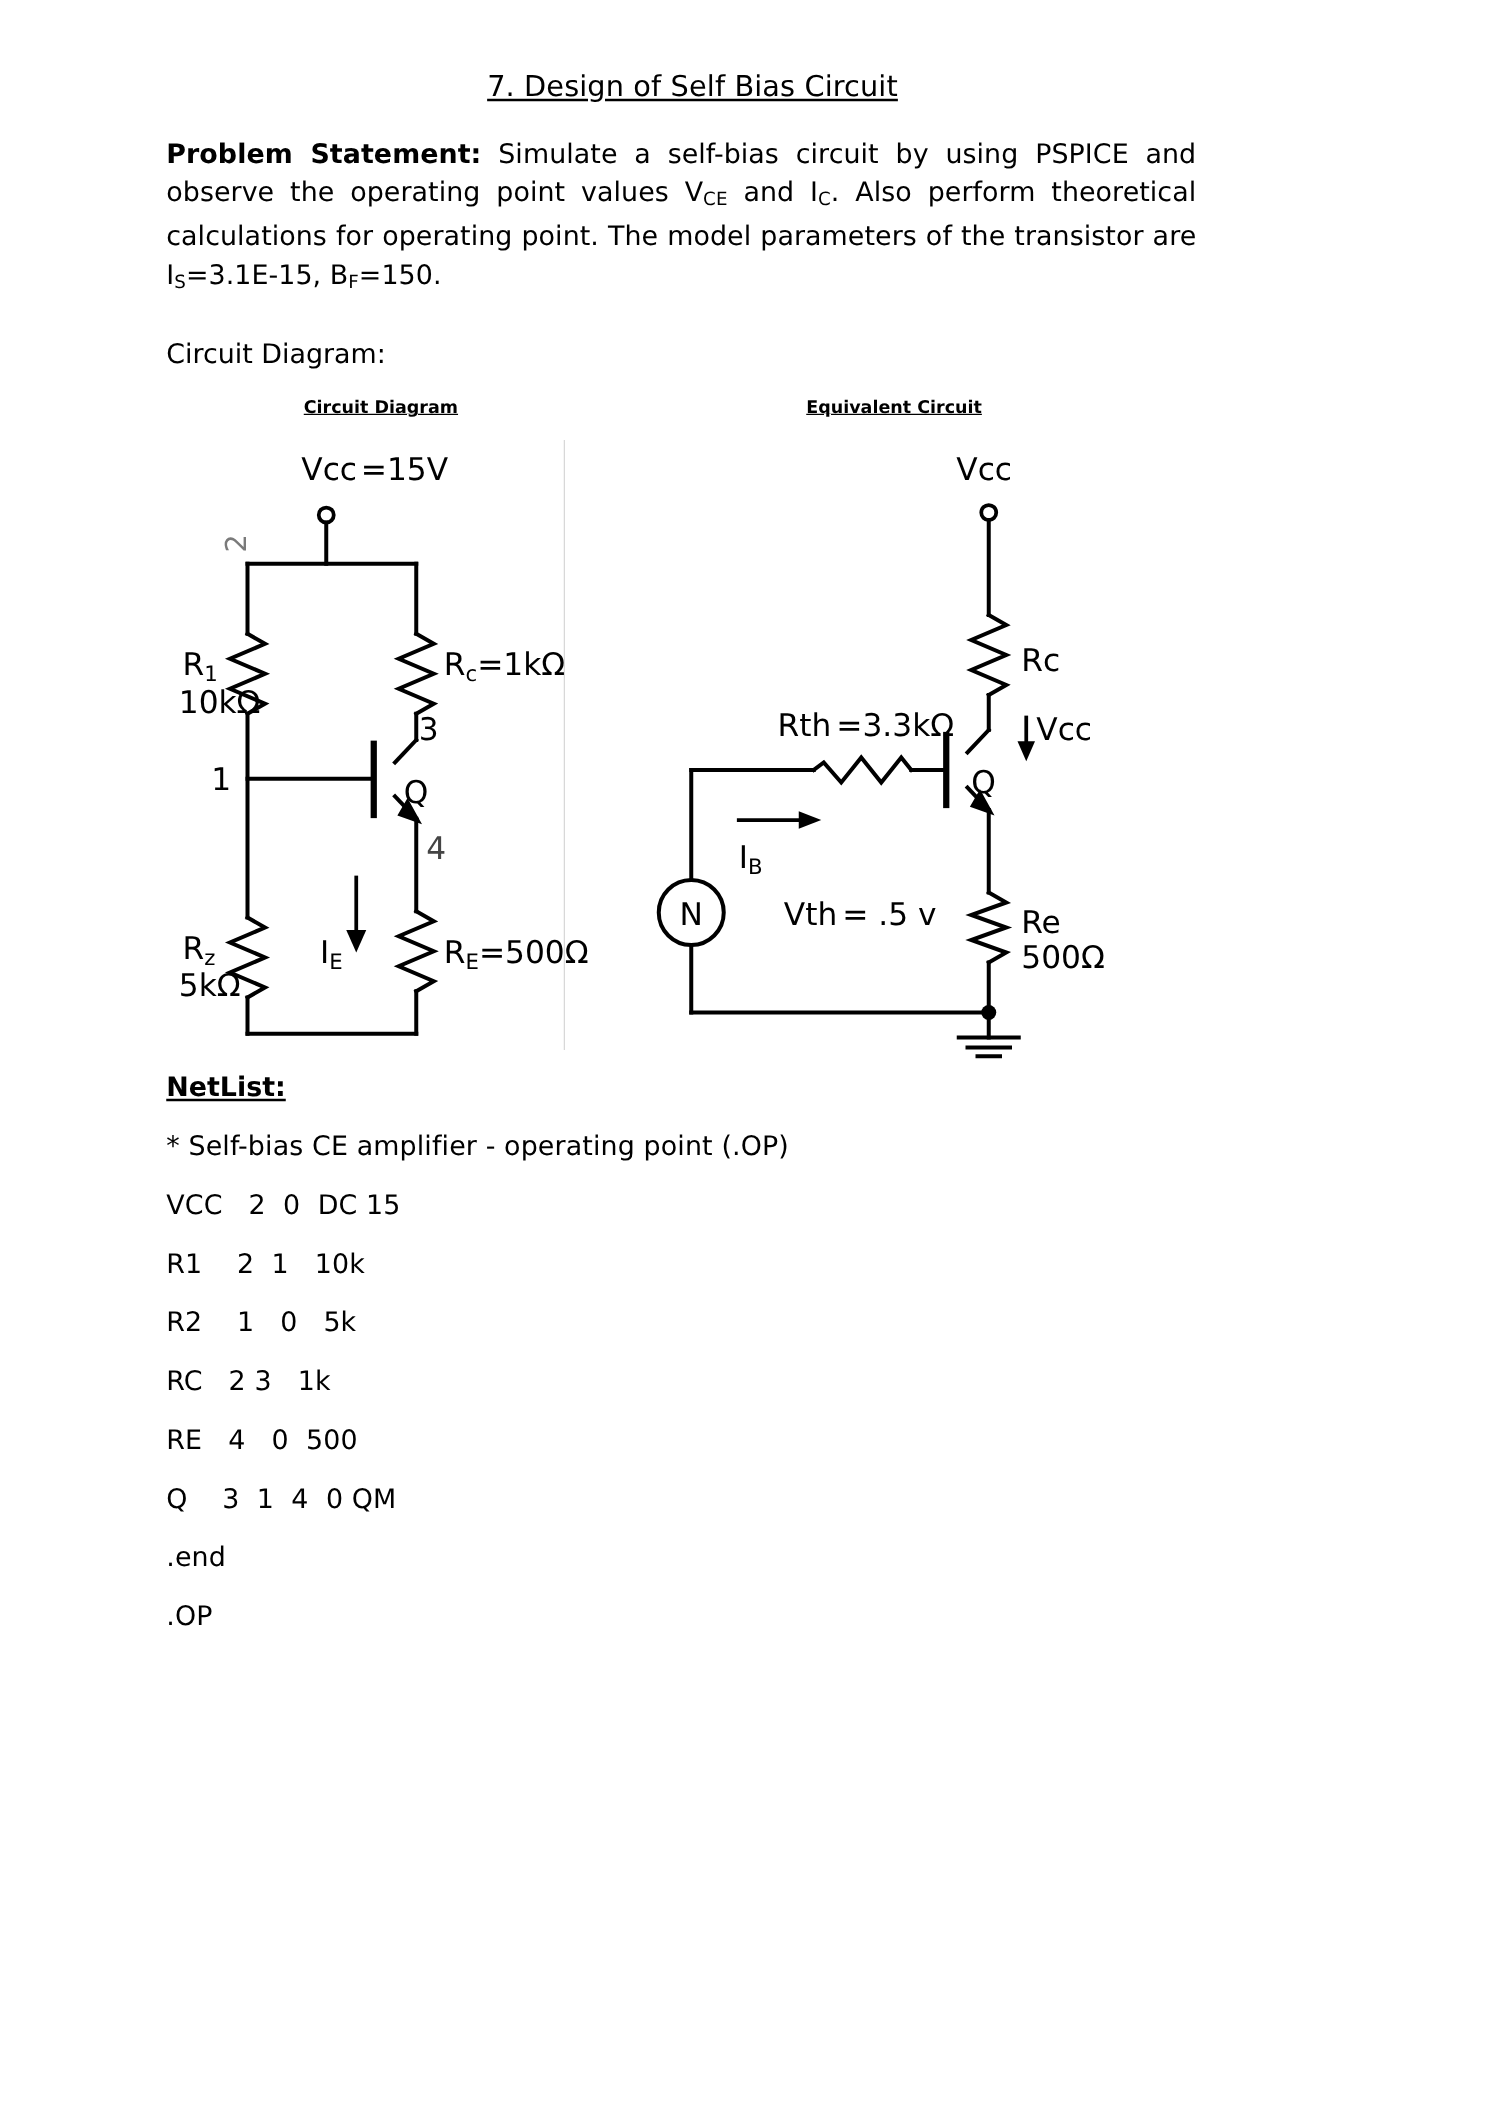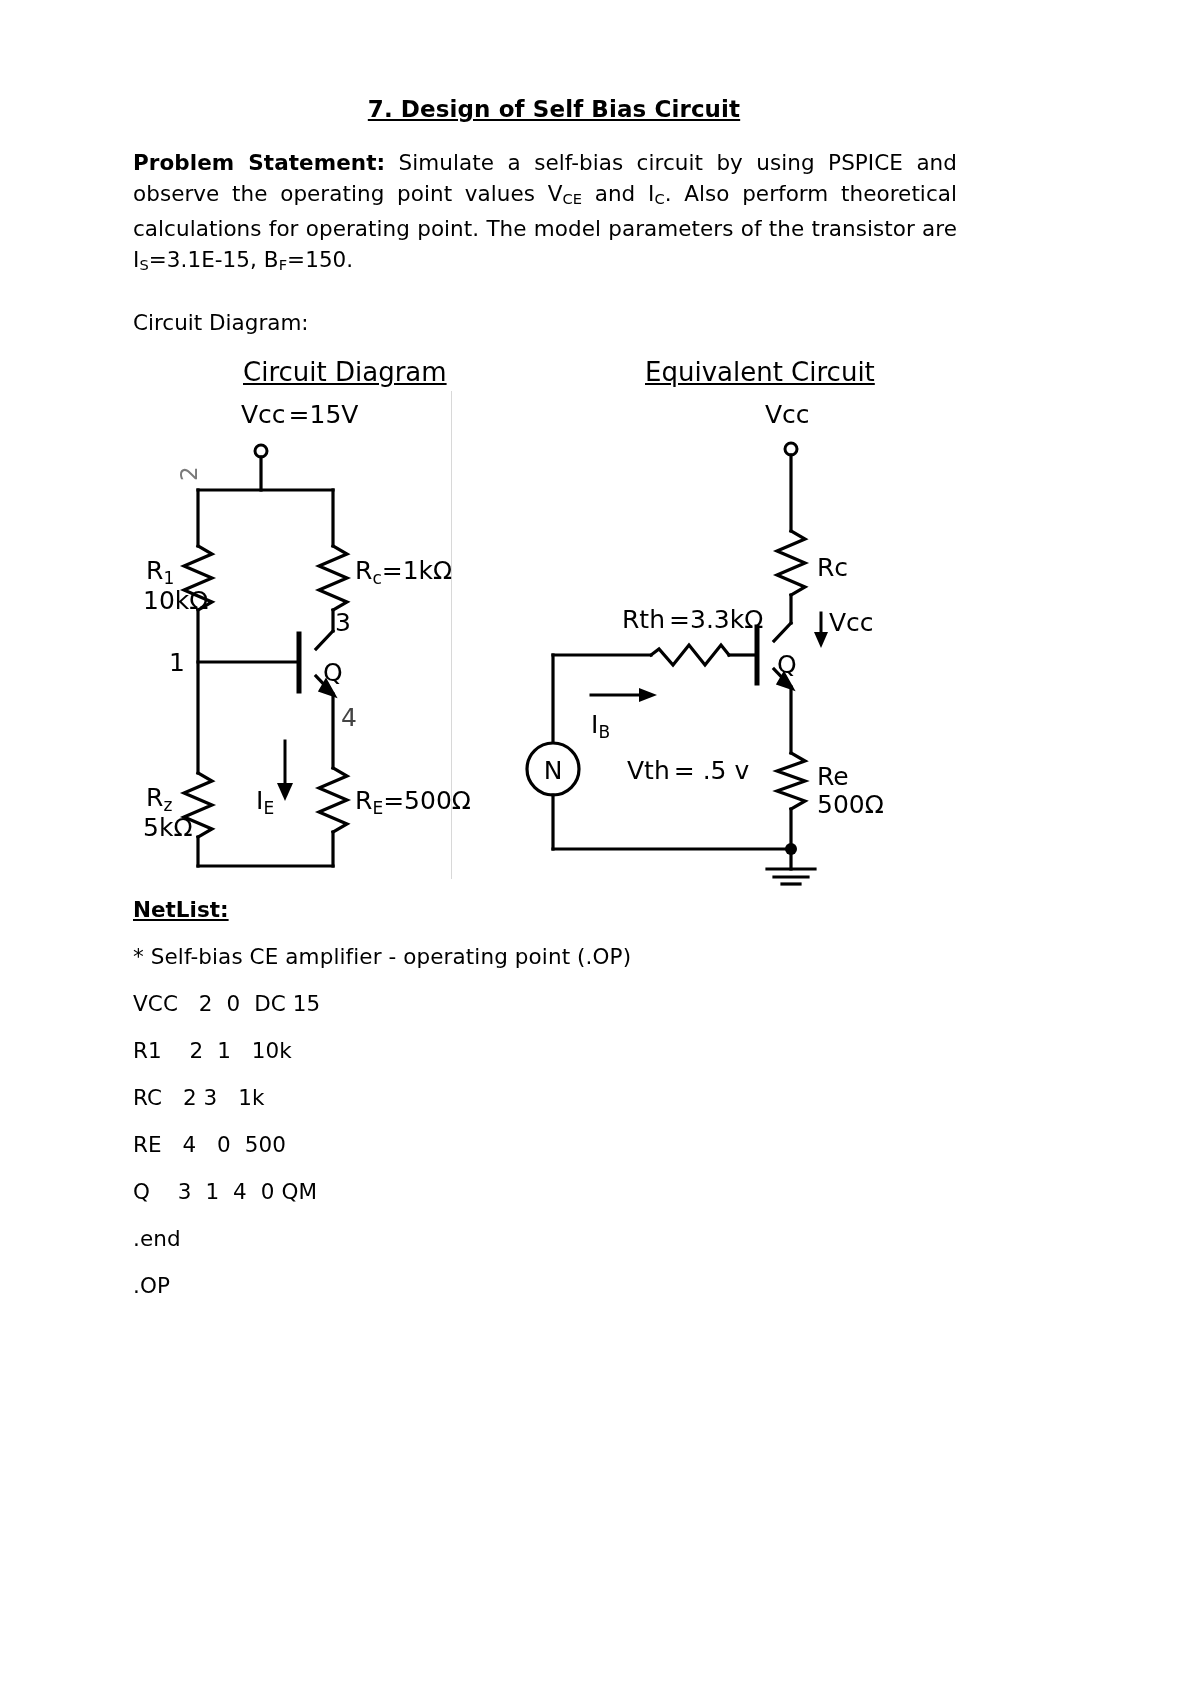--- a/index.html
+++ b/index.html
@@ -25,25 +25,25 @@
   .content {
     position: absolute;
     left: 133px;
     top: 0;
     width: 842px;
   }
 
   
   h1.doc-title {
     font-size: 23px;
-    font-weight: bold;
+    font-weight: normal;
     text-align: center;
     text-decoration: underline;
     margin: 0;
-    padding-top: 96px;
+    padding-top: 57px;
     letter-spacing: 0.1px;
   }
   p.para {
     font-size: 21.5px;
     line-height: 30.5px;
     text-align: justify;
     margin: 26px 18px 0 0;
     letter-spacing: 0.05px;
   }
   p.para b { font-weight: bold; }
@@ -56,22 +56,22 @@
 
   
   .figures {
     position: relative;
     margin-top: 22px;
     height: 520px;
     width: 842px;
   }
   .fig-title {
     position: absolute;
-    font-size: 26px;
-    font-weight: normal;
+    font-size: 14px;
+    font-weight: bold;
     text-decoration: underline;
     white-space: nowrap;
   }
   .fig-title.left  { left: 110px; top: 0px; }
   .fig-title.right { left: 512px; top: 0px; }
 
   .fig-box {
     position: absolute;
     top: 34px;
   }
@@ -238,20 +238,21 @@
         </svg>
       </div>
 
     </div>
 
     <div class="netlist-head">NetList: </div>
 
     <div class="net-line">* Self-bias CE amplifier - operating point (.OP)</div>
     <div class="net-line">VCC   2  0  DC 15</div>
     <div class="net-line">R1    2  1   10k</div>
+    <div class="net-line">R2    1   0   5k</div>
     <div class="net-line">RC   2 3   1k</div>
     <div class="net-line">RE   4   0  500</div>
     <div class="net-line">Q    3  1  4  0 QM</div>
     <div class="net-line">.end</div>
     <div class="net-line">.OP</div>
 
   </div>
 </div>
 
 </body></html>

